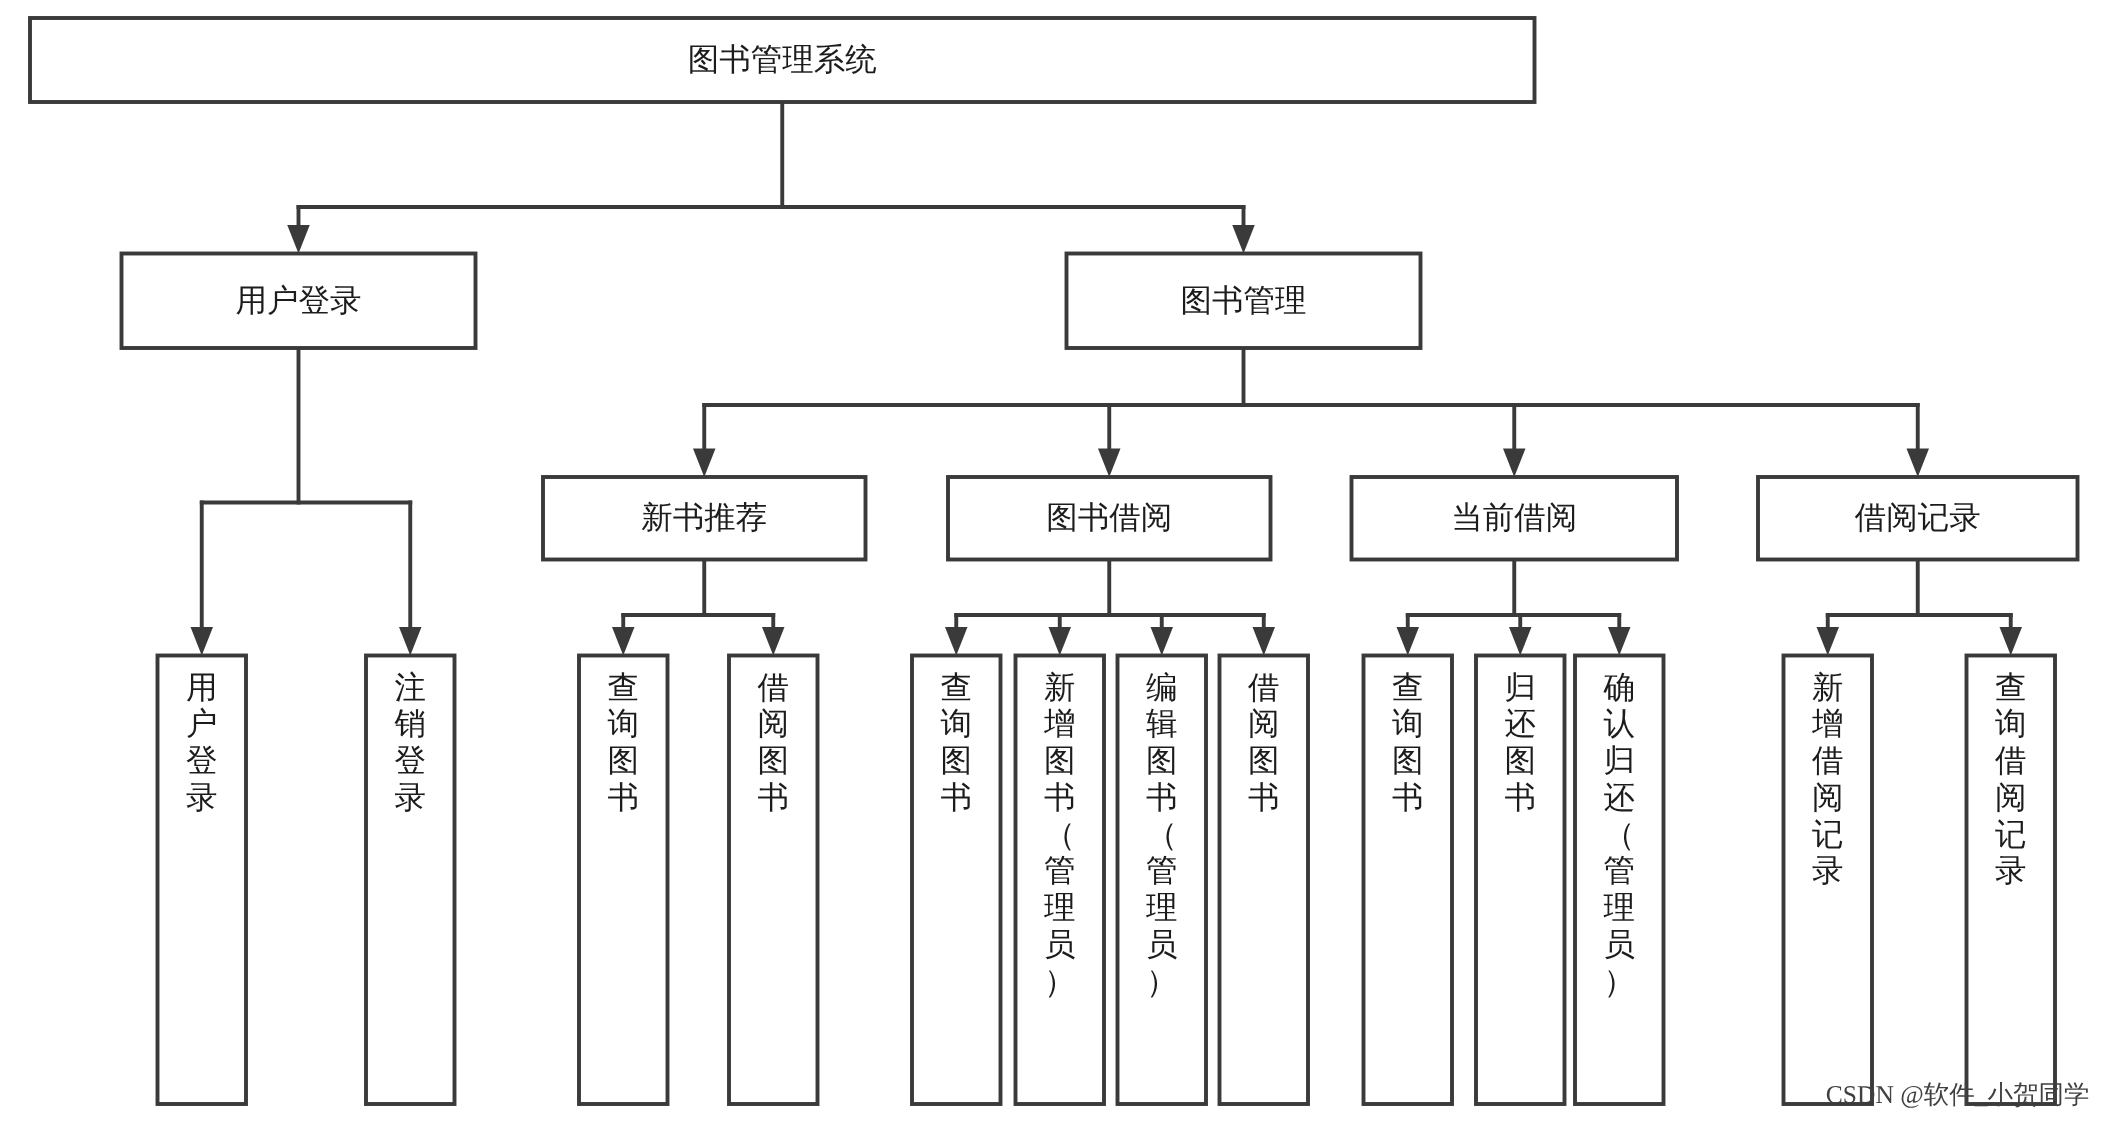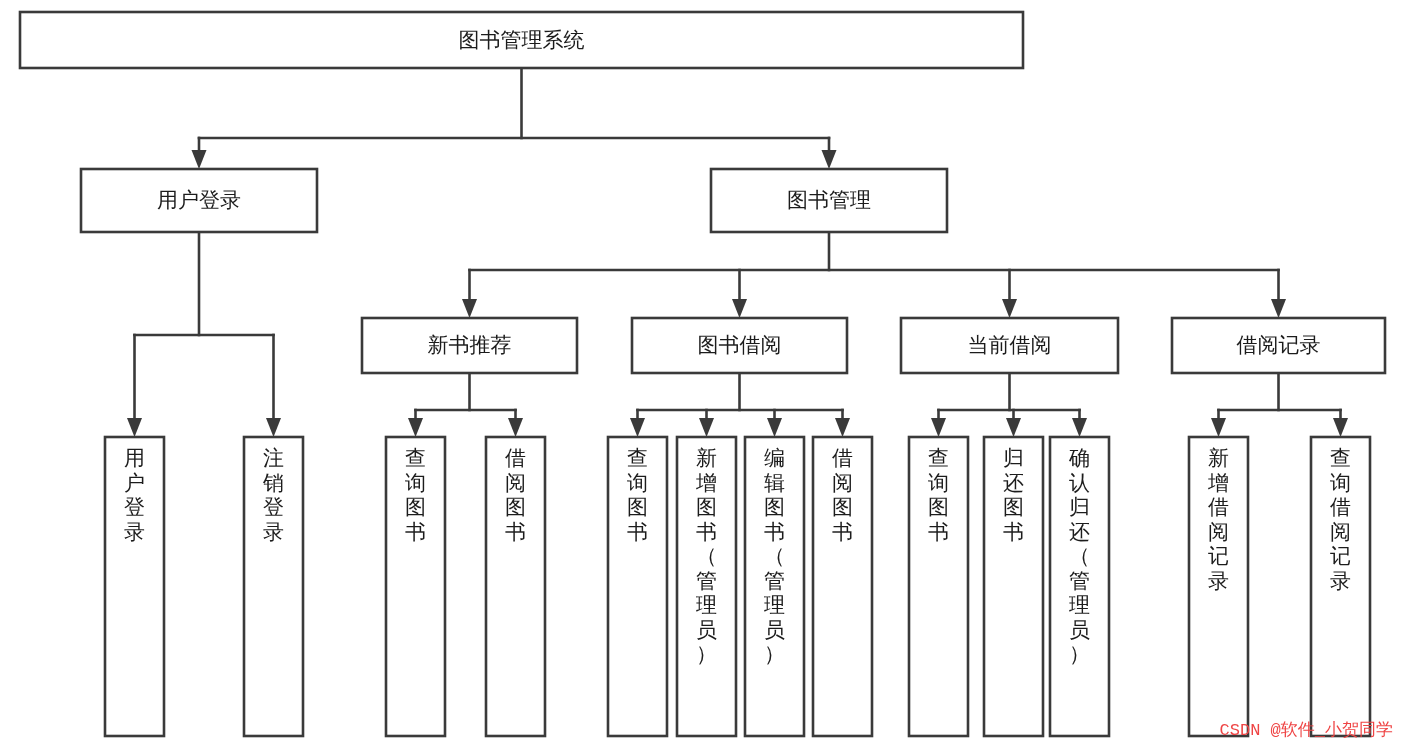--- a/index.html
+++ b/index.html
@@ -46,23 +46,23 @@
     stroke-linecap: square;
   }
   .arrow-head {
     fill: #3a3a3a;
     stroke: none;
   }
   .watermark {
     position: absolute;
     right: 12px;
     bottom: 6px;
-    font-family: Liberation Mono, monospace;
+    font-family: Liberation Serif, serif;
     font-size: 17px;
-    color: #ef4444;
+    color: #404040;
     white-space: nowrap;
     user-select: none;
   }
 </style>
 </head>
 <body>
 
 <div id="diagram-root">
 
   <svg class="diagram-canvas" viewBox="0 0 1405 747" xmlns="http://www.w3.org/2000/svg">

